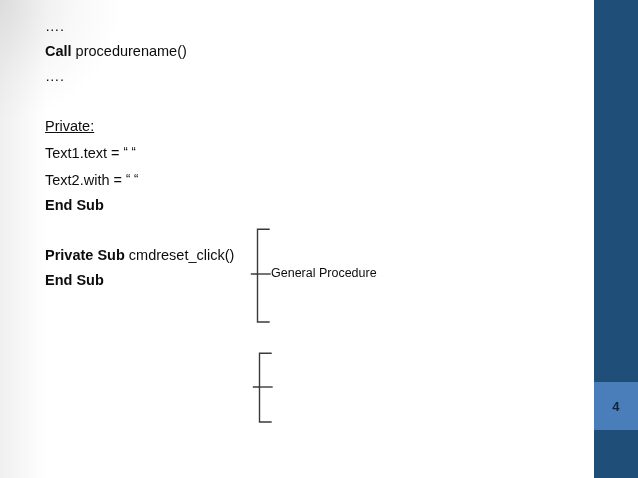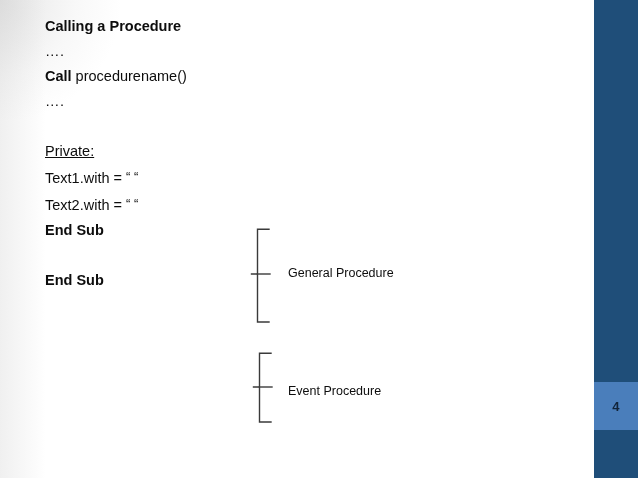--- a/index.html
+++ b/index.html
@@ -113,56 +113,55 @@
 
   <div id="corner-wash"></div>
   <div id="corner-wash-2"></div>
 
   <div id="side-bar"></div>
   <div id="page-number-box"></div>
   <div id="page-number">4</div>
 
   <div id="content">
 
-    <div class="line bold">Calling a Procedure</div>
 
 
 
     <div class="line dots">….</div>
 
     <div class="line"><span class="b">Call</span><span> procedurename()</span></div>
 
     <div class="line dots">….</div>
 
     <div class="line spacer"></div>
 
     <div class="line"><span class="u">Private:</span></div>
 
 
-    <div class="line"><span>Text1.with = </span><span class="quote">“ “</span></div>
+    <div class="line"><span>Text1.text = </span><span class="quote">“ “</span></div>
 
     <div class="line"><span>Text2.with = </span><span class="quote">“ “</span></div>
 
     <div class="line bold">End Sub</div>
 
     <div class="line spacer"></div>
 
+    <div class="line"><span class="b">Private Sub</span><span> cmdreset_click()</span></div>
 
 
     <div class="line bold">End Sub</div>
 
   </div>
 
   <svg class="brace" style="left:250px; top:228px;" width="40" height="96" viewBox="0 0 40 96">
     <path d="M 19 1.2 L 7.5 1.2 L 7.5 46 L 1.5 46 M 7.5 46 L 7.5 94 L 19 94" fill="none" stroke="#3a3a3a" stroke-width="1.4" stroke-linecap="square"></path>
     <path d="M 7.5 46 L 20 46" fill="none" stroke="#3a3a3a" stroke-width="1.4" stroke-linecap="square"></path>
   </svg>
 
-  <div class="annot" style="left:288px; top:266px;">General Procedure</div>
+  <div class="annot" style="left:271px; top:266px;">General Procedure</div>
 
   <svg class="brace" style="left:252px; top:352px;" width="40" height="72" viewBox="0 0 40 72">
     <path d="M 19 1.2 L 7.5 1.2 L 7.5 35 L 1.5 35 M 7.5 35 L 7.5 70 L 19 70" fill="none" stroke="#3a3a3a" stroke-width="1.4" stroke-linecap="square"></path>
     <path d="M 7.5 35 L 20 35" fill="none" stroke="#3a3a3a" stroke-width="1.4" stroke-linecap="square"></path>
   </svg>
 
-  <div class="annot" style="left:288px; top:384px;">Event Procedure</div>
 
 </div>
 
 </body></html>

